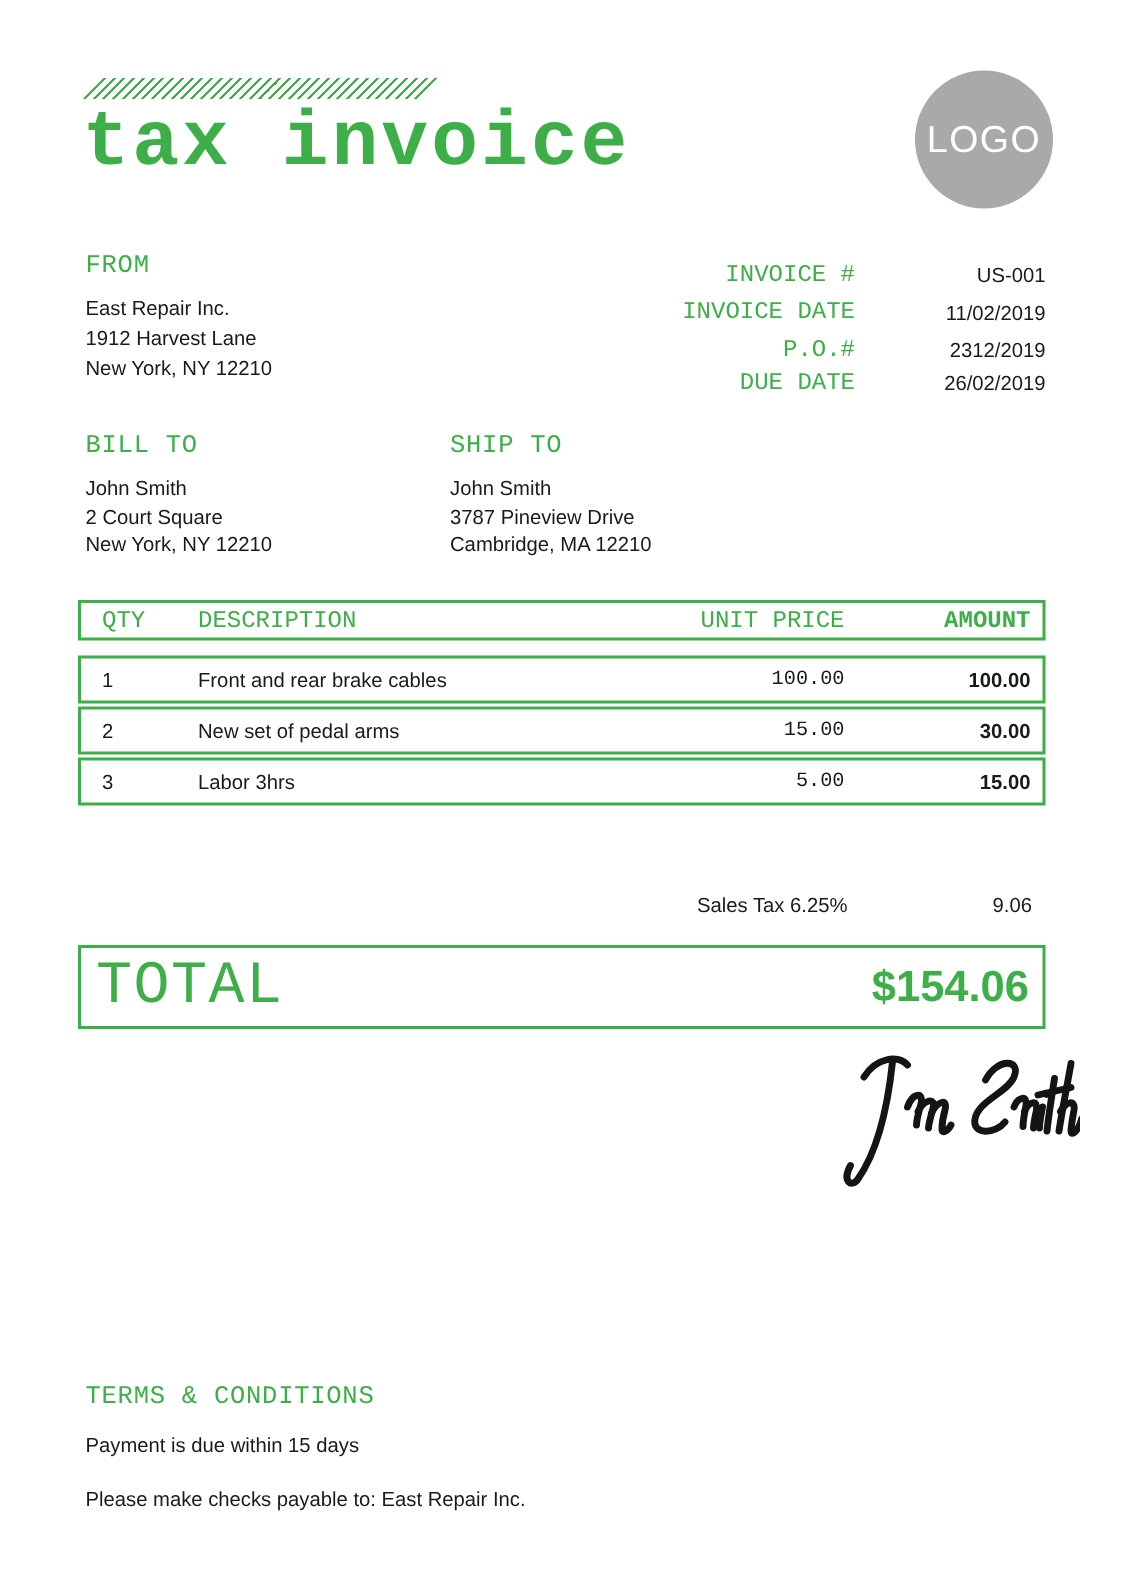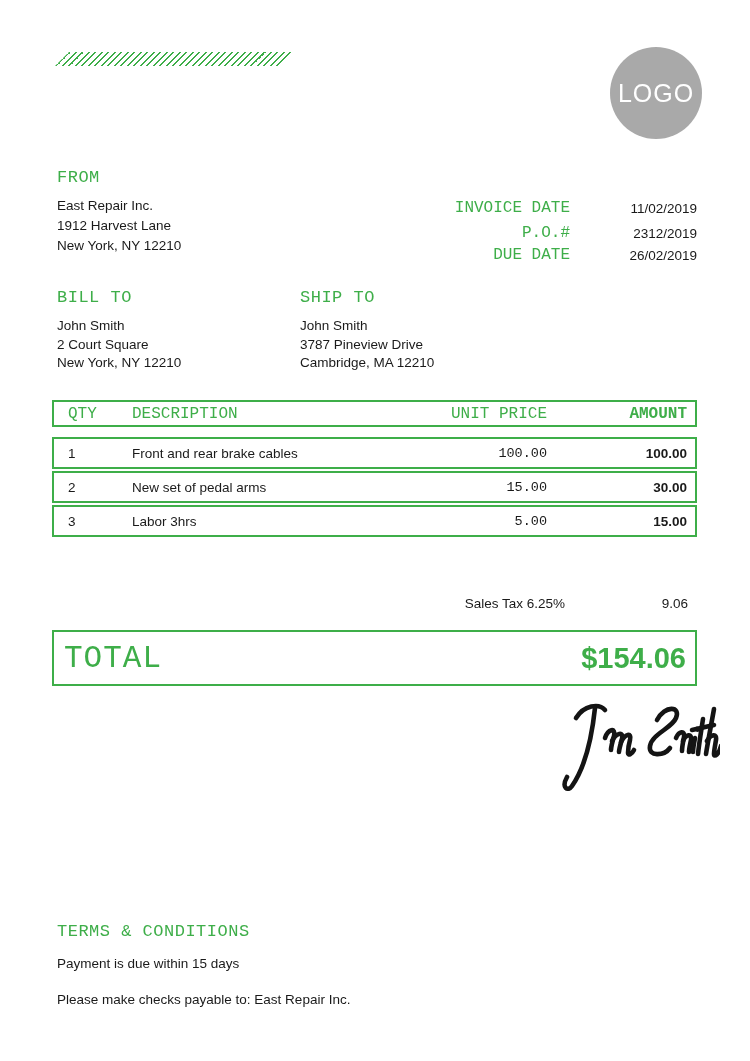--- a/index.html
+++ b/index.html
@@ -109,21 +109,21 @@
     color: var(--ink);
     white-space: nowrap;
   }
   .hcell {
     font-family: "Liberation Mono", monospace;
     color: var(--accent);
     font-size: 16px;
   }
   .c-qty  { left: 14px; }
   .c-desc { left: 78px; }
-  .c-up   { right: 148px; justify-content: flex-end; font-family: Liberation Mono, monospace; }
+  .c-up   { right: 132px; justify-content: flex-end; font-family: Liberation Mono, monospace; }
   .c-amt  { right: 8px;  justify-content: flex-end; font-weight: bold; }
 
   
   .sumline {
     position: absolute;
     left: 52px; width: 645px; height: 20px; line-height: 20px;
     font-size: 13.5px; color: var(--ink);
   }
   .sum-label { position: absolute; right: 132px; white-space: nowrap; }
   .sum-value { position: absolute; right: 9px;  white-space: nowrap; }
@@ -132,52 +132,57 @@
     position: absolute;
     left: 52px; top: 630px;
     width: 645px; height: 56px;
     border: 2px solid var(--accent);
     display: flex; align-items: center; justify-content: space-between;
     padding: 0 9px 0 10px;
   }
   .total-label {
     font-family: "Liberation Mono", monospace;
     color: var(--accent);
-    font-size: 31px;
+    font-size: 40px;
     letter-spacing: 1px;
   }
   .total-value {
     color: var(--accent);
     font-size: 29px;
     font-weight: 700;
   }
 
   
   .signature { position: absolute; left: 548px; top: 696px; }
 
   
   .terms-line { position: absolute; font-size: 13.5px; color: var(--ink); white-space: nowrap; }
 </style>
 </head>
 <body>
 
 <div class="page">
 
   <div class="stripe"></div>
+  <div class="title">tax invoice</div>
   <div class="logo">
     <span>LOGO</span>
   </div>
 
   <div class="sec-label" style="left:57px; top:168px;">FROM</div>
   <div class="addr" style="left:57px; top:196px;">
     <div>East Repair Inc.</div>
     <div>1912 Harvest Lane</div>
     <div>New York, NY 12210</div>
   </div>
 
+  <div class="meta-row" style="top:171px;">
+    <span class="meta-label">INVOICE #</span>
+    <span class="meta-value">US-001</span>
+  </div>
   <div class="meta-row" style="top:196px;">
     <span class="meta-label">INVOICE DATE</span>
     <span class="meta-value">11/02/2019</span>
   </div>
   <div class="meta-row" style="top:221px;">
     <span class="meta-label">P.O.#</span>
     <span class="meta-value">2312/2019</span>
   </div>
   <div class="meta-row" style="top:243px;">
     <span class="meta-label">DUE DATE</span>

